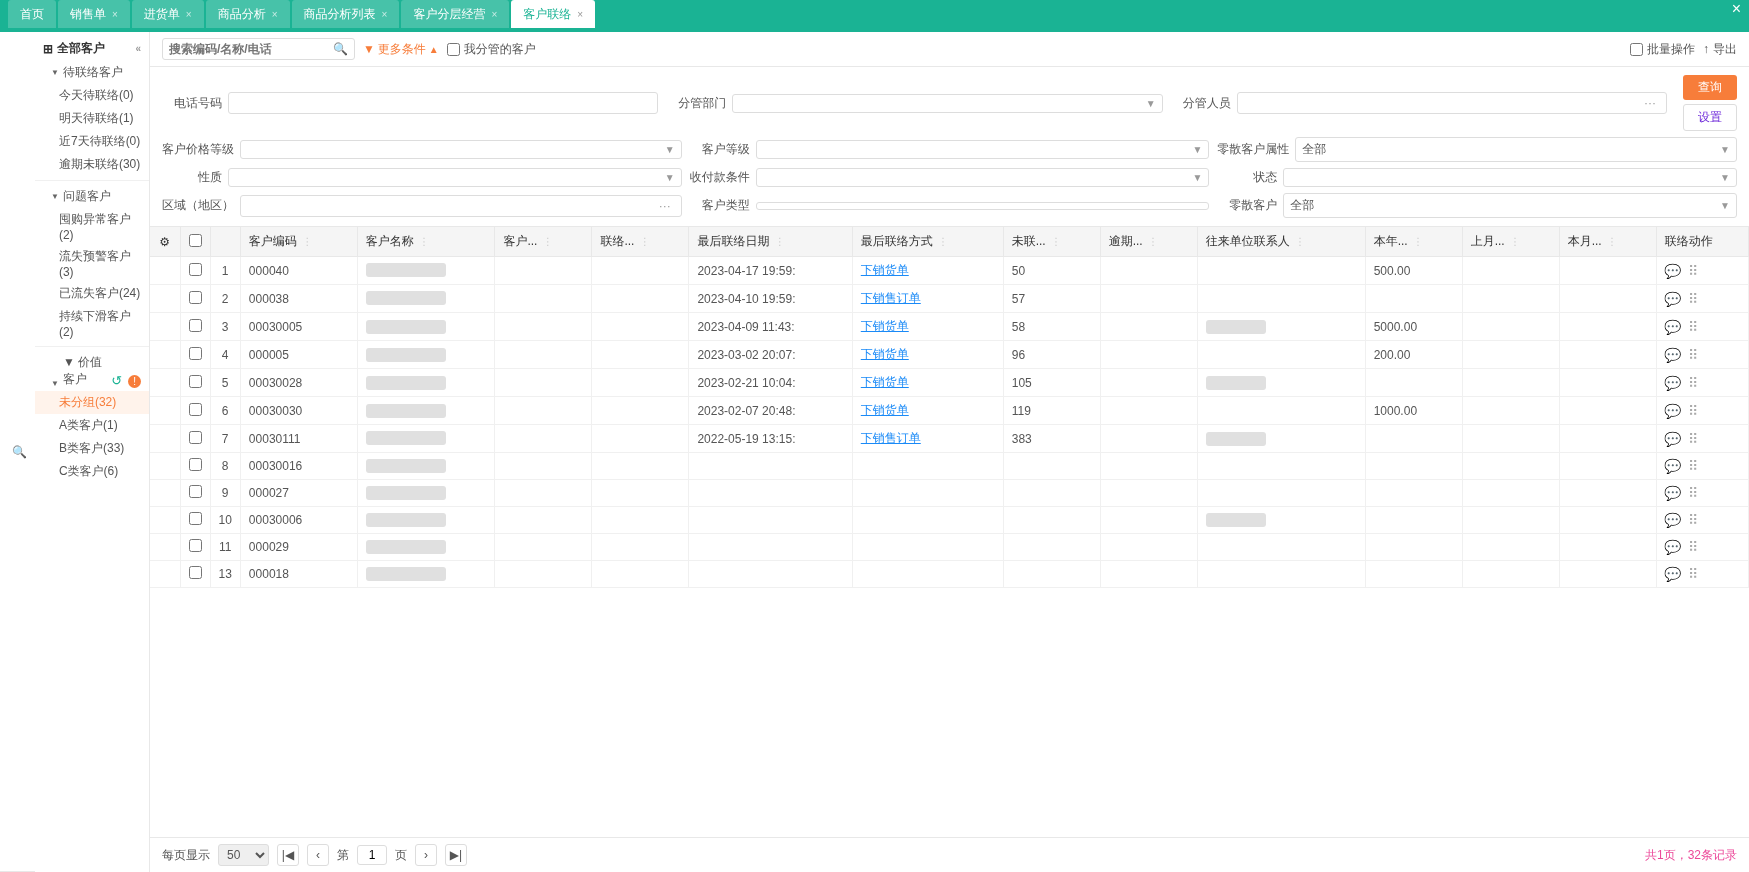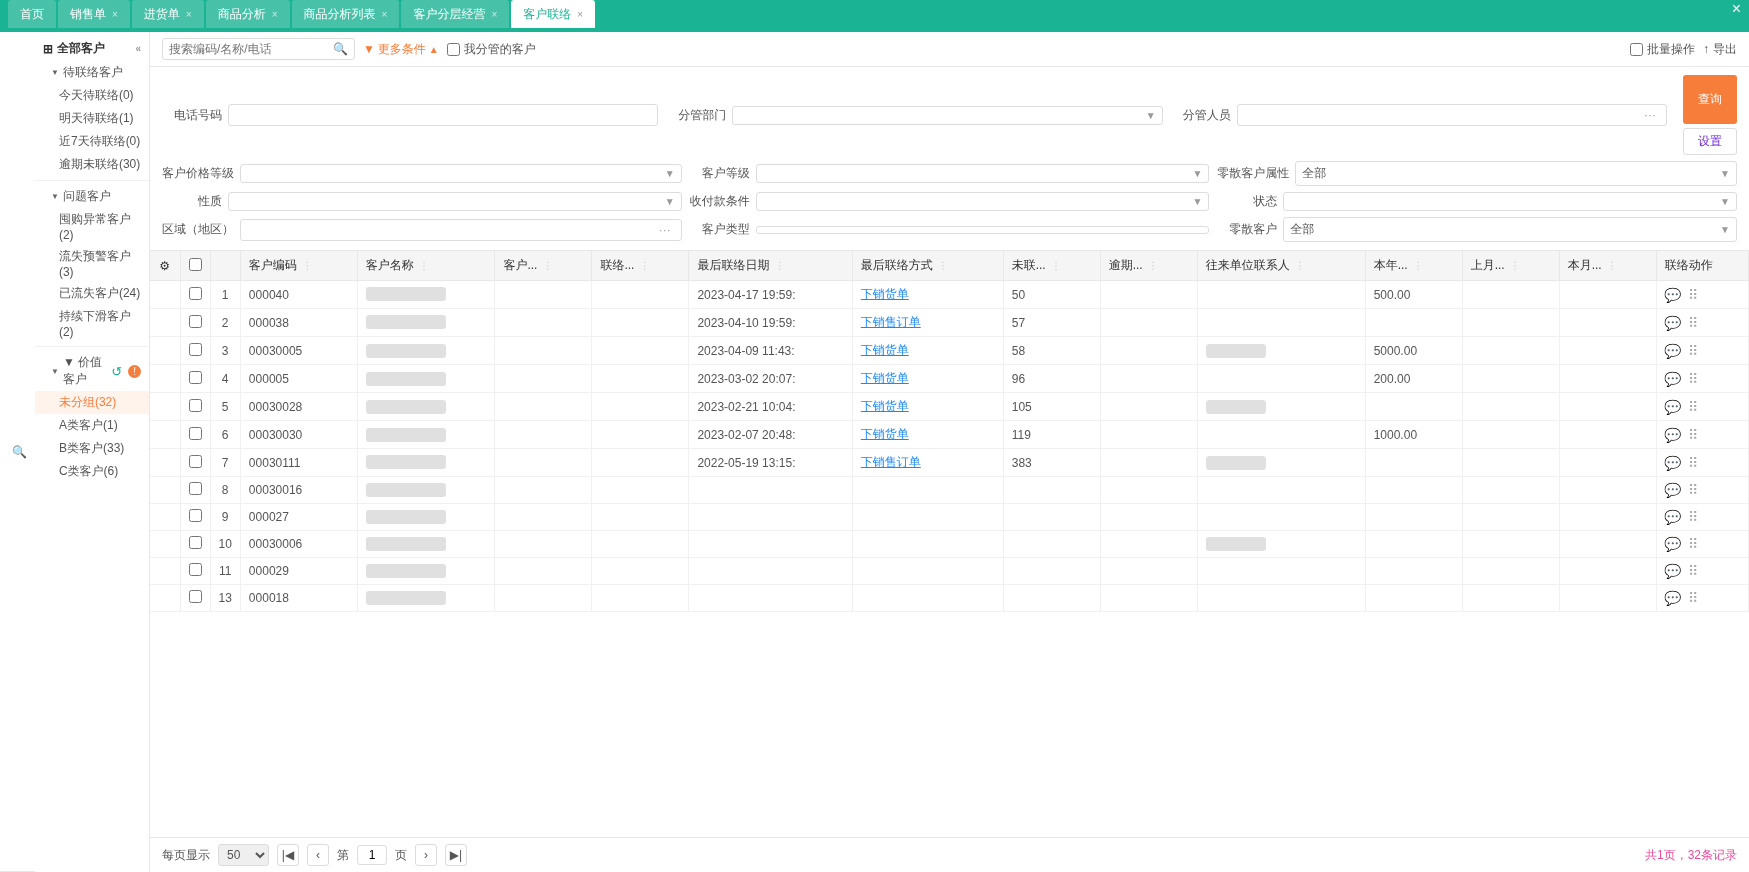--- a/index.html
+++ b/index.html
@@ -224,21 +224,21 @@
       display: flex;
       flex-direction: column;
       gap: 4px;
       margin-left: 8px;
     }
     .btn-query {
       background: #f77d3a;
       color: #fff;
       border: none;
       border-radius: 3px;
-      padding: 16px 14px;
+      padding: 4px 14px;
       cursor: pointer;
       font-size: 12px;
     }
     .btn-reset {
       background: #fff;
       color: #6d28d9;
       border: 1px solid #ddd;
       border-radius: 3px;
       padding: 4px 14px;
       cursor: pointer;
@@ -441,37 +441,37 @@
       <div class="divider-h"></div>
 
       <div class="tree-group-label has-arrow">问题客户</div>
       <div class="tree-item">囤购异常客户(2)</div>
       <div class="tree-item">流失预警客户(3)</div>
       <div class="tree-item">已流失客户(24)</div>
       <div class="tree-item">持续下滑客户(2)</div>
 
       <div class="divider-h"></div>
 
-      <div class="tree-group-label has-arrow" style="display:flex;align-items:center;">
+      <div class="tree-group-label has-arrow" style="display:flex;align-items:flex-end;">
         <span>▼ 价值客户</span>
         <span style="margin-left:4px;" class="refresh-icon">↺</span>
         <span class="badge-orange">!</span>
       </div>
       <div class="tree-item active">未分组(32)</div>
       <div class="tree-item">A类客户(1)</div>
       <div class="tree-item">B类客户(33)</div>
       <div class="tree-item">C类客户(6)</div>
     </div>
   </div>
 
   <div class="content-area">
 
     <div class="search-bar">
       <div class="search-input-wrap">
-        <input type="text" style="width: 160px;" placeholder="搜索编码/名称/电话">
+        <input type="text" style="width: 160px; font-weight: bold;" placeholder="搜索编码/名称/电话">
         <span style="color:#999;cursor:pointer;">🔍</span>
       </div>
       <div class="more-conditions">
         <span>▼</span>
         <span>更多条件</span>
         <span style="font-size:10px;">▲</span>
       </div>
       <div class="my-customers">
         <input type="checkbox" style="">
         <span>我分管的客户</span>

